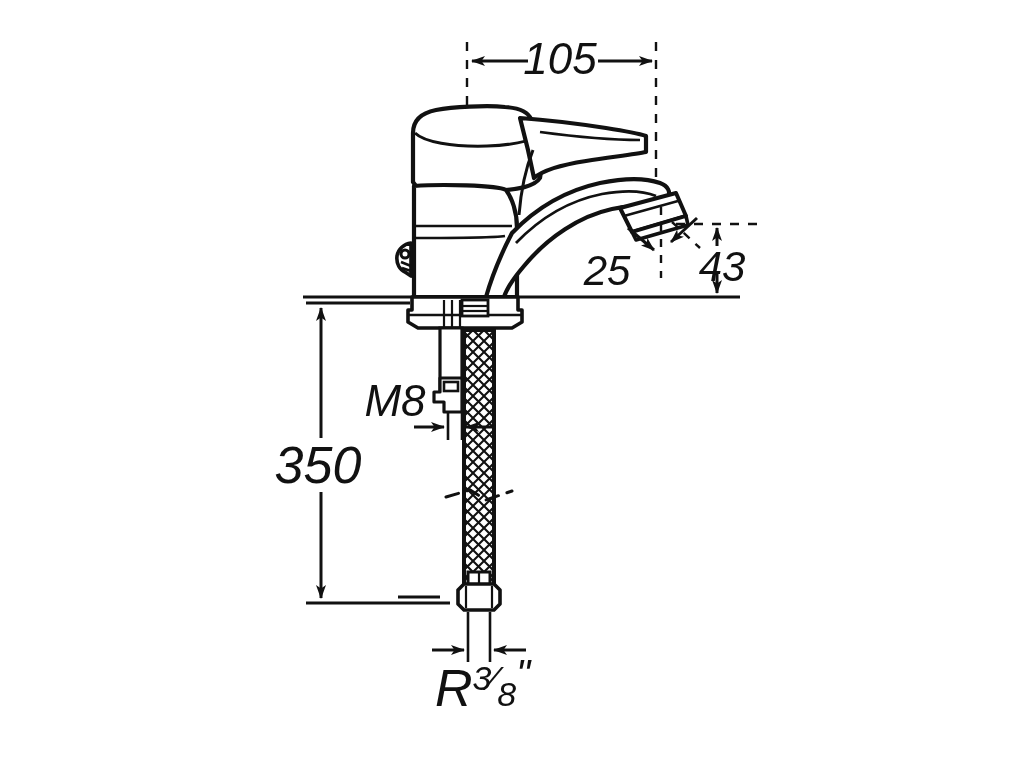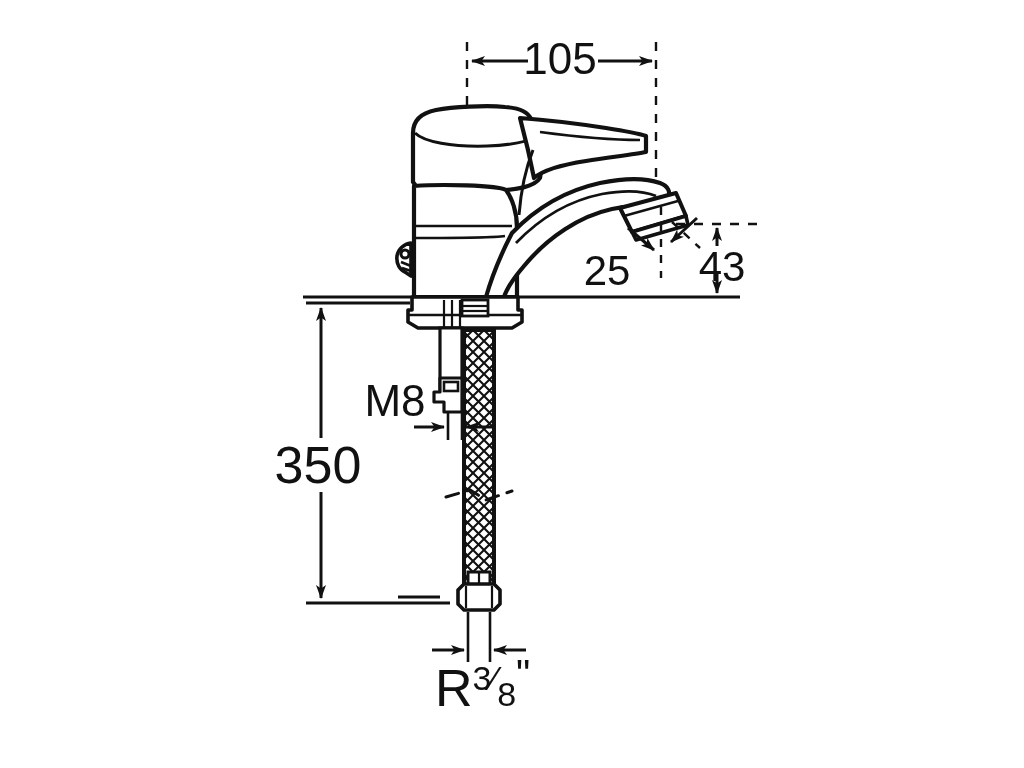--- a/index.html
+++ b/index.html
@@ -13,20 +13,21 @@
     height: 768px;
     overflow: hidden;
     font-family: "Liberation Sans", sans-serif;
     position: relative;
   }
   #drawing-root {
     position: absolute;
     left: 0; top: 0;
     width: 836px;
     height: 768px;
+    font-style: italic;
   }
   svg#tech-drawing {
     display: block;
     width: 1024px;
     height: 768px;
     background: #ffffff;
   }
   .dim-text {
     font-family: "Liberation Sans", sans-serif;
     fill: #111111;

